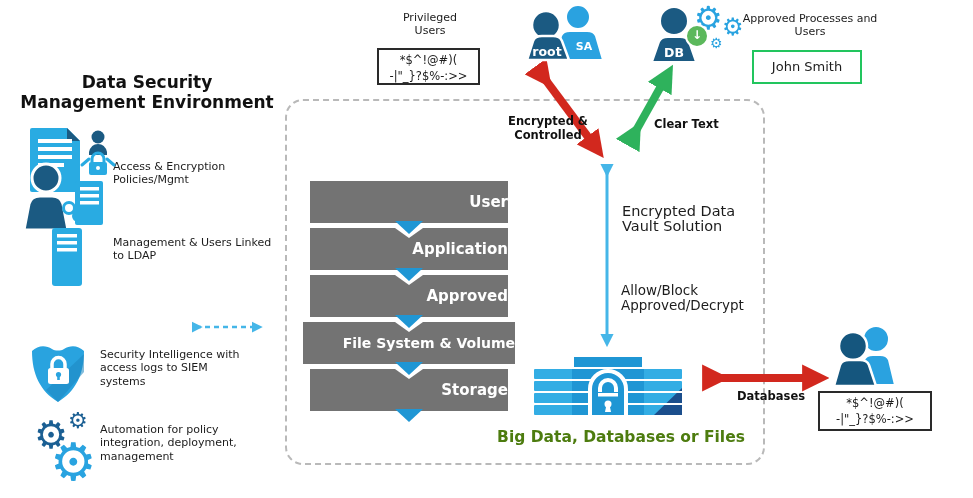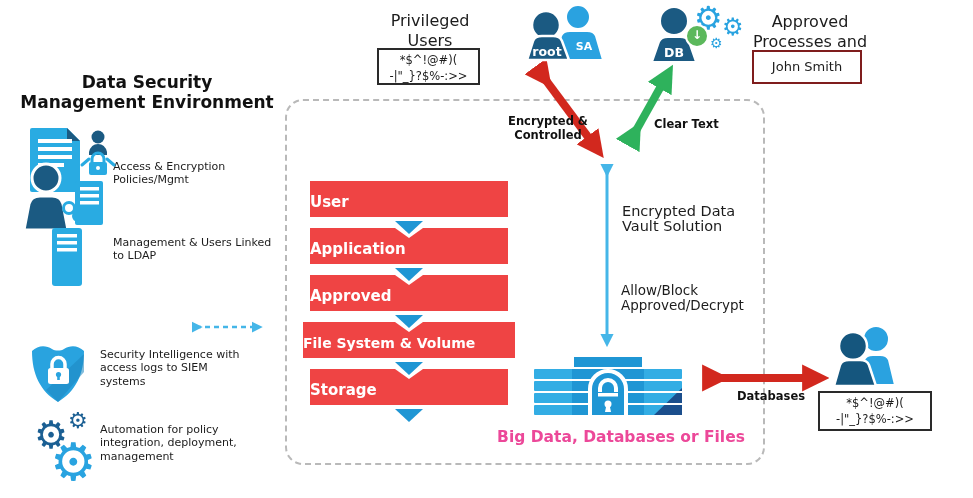--- a/index.html
+++ b/index.html
@@ -10,34 +10,34 @@
   .title{left:16px;top:72px;width:262px;font-size:17px;font-weight:bold;line-height:1.2;text-align:center;color:#111;}
   
   .cap{font-size:11px;line-height:1.22;}
   .cap1{left:113px;top:160px;width:152px;}
   .cap2{left:113px;top:236px;width:160px;}
   .cap3{left:100px;top:348px;width:152px;}
   .cap4{left:100px;top:423px;width:182px;}
   
   .envbox{left:285px;top:99px;width:476px;height:362px;border:2px dashed #b9b9b9;border-radius:18px;}
   
-  .bar{left:310px;width:198px;height:36px;background:#ef4444;color:#fff;font-weight:bold;
-       font-size:15px;line-height:42px;text-align:left;z-index:2;}
+  .bar{left:310px;width:198px;height:42px;background:#737373;color:#fff;font-weight:bold;
+       font-size:15px;line-height:42px;text-align:right;z-index:2;}
   .bar.wide{left:303px;width:212px;font-size:14px;}
   .chev{left:385px;width:48px;height:20px;z-index:3;}
   
   .lbl{font-weight:bold;font-size:11.5px;line-height:1.25;color:#111;z-index:4;text-align:center;}
   
   .vault-sol{left:622px;top:204px;width:130px;font-size:14.5px;line-height:15px;}
   .allowblk{left:621px;top:283px;width:130px;font-size:13.5px;line-height:15px;}
-  .bigdata{left:495px;top:428px;width:252px;font-size:15.5px;font-weight:bold;text-align:center;color:#ec4899;}
-  .toplabel{font-size:16px;line-height:1.22;text-align:center;}
+  .bigdata{left:495px;top:428px;width:252px;font-size:15.5px;font-weight:bold;text-align:center;color:#4d7c0f;}
+  .toplabel{font-size:11px;line-height:1.22;text-align:center;}
   .codebox{border:2px solid #2a2a2a;background:#fff;font-size:11.5px;line-height:1.35;
            text-align:center;padding-top:3px;box-sizing:border-box;z-index:4;}
-  .namebox{border:2px solid #7f1d1d;background:#fff;font-size:13px;line-height:29px;
+  .namebox{border:2px solid #22c55e;background:#fff;font-size:13px;line-height:29px;
            text-align:center;box-sizing:border-box;z-index:4;}
   
   svg{display:block;}
   .overlay{left:0;top:0;z-index:2;pointer-events:none;}
   .ptxt{font-family:"DejaVu Sans",sans-serif;font-weight:bold;fill:#fff;}
   .gear{font-family:"DejaVu Sans",sans-serif;line-height:1;position:absolute;}
   .badge{position:absolute;width:20px;height:20px;border-radius:50%;background:#5cb85c;border:2px solid #fff;
          color:#fff;font-size:12px;font-weight:bold;line-height:19px;text-align:center;box-sizing:content-box;}
   .icon{z-index:3;}
 </style>

